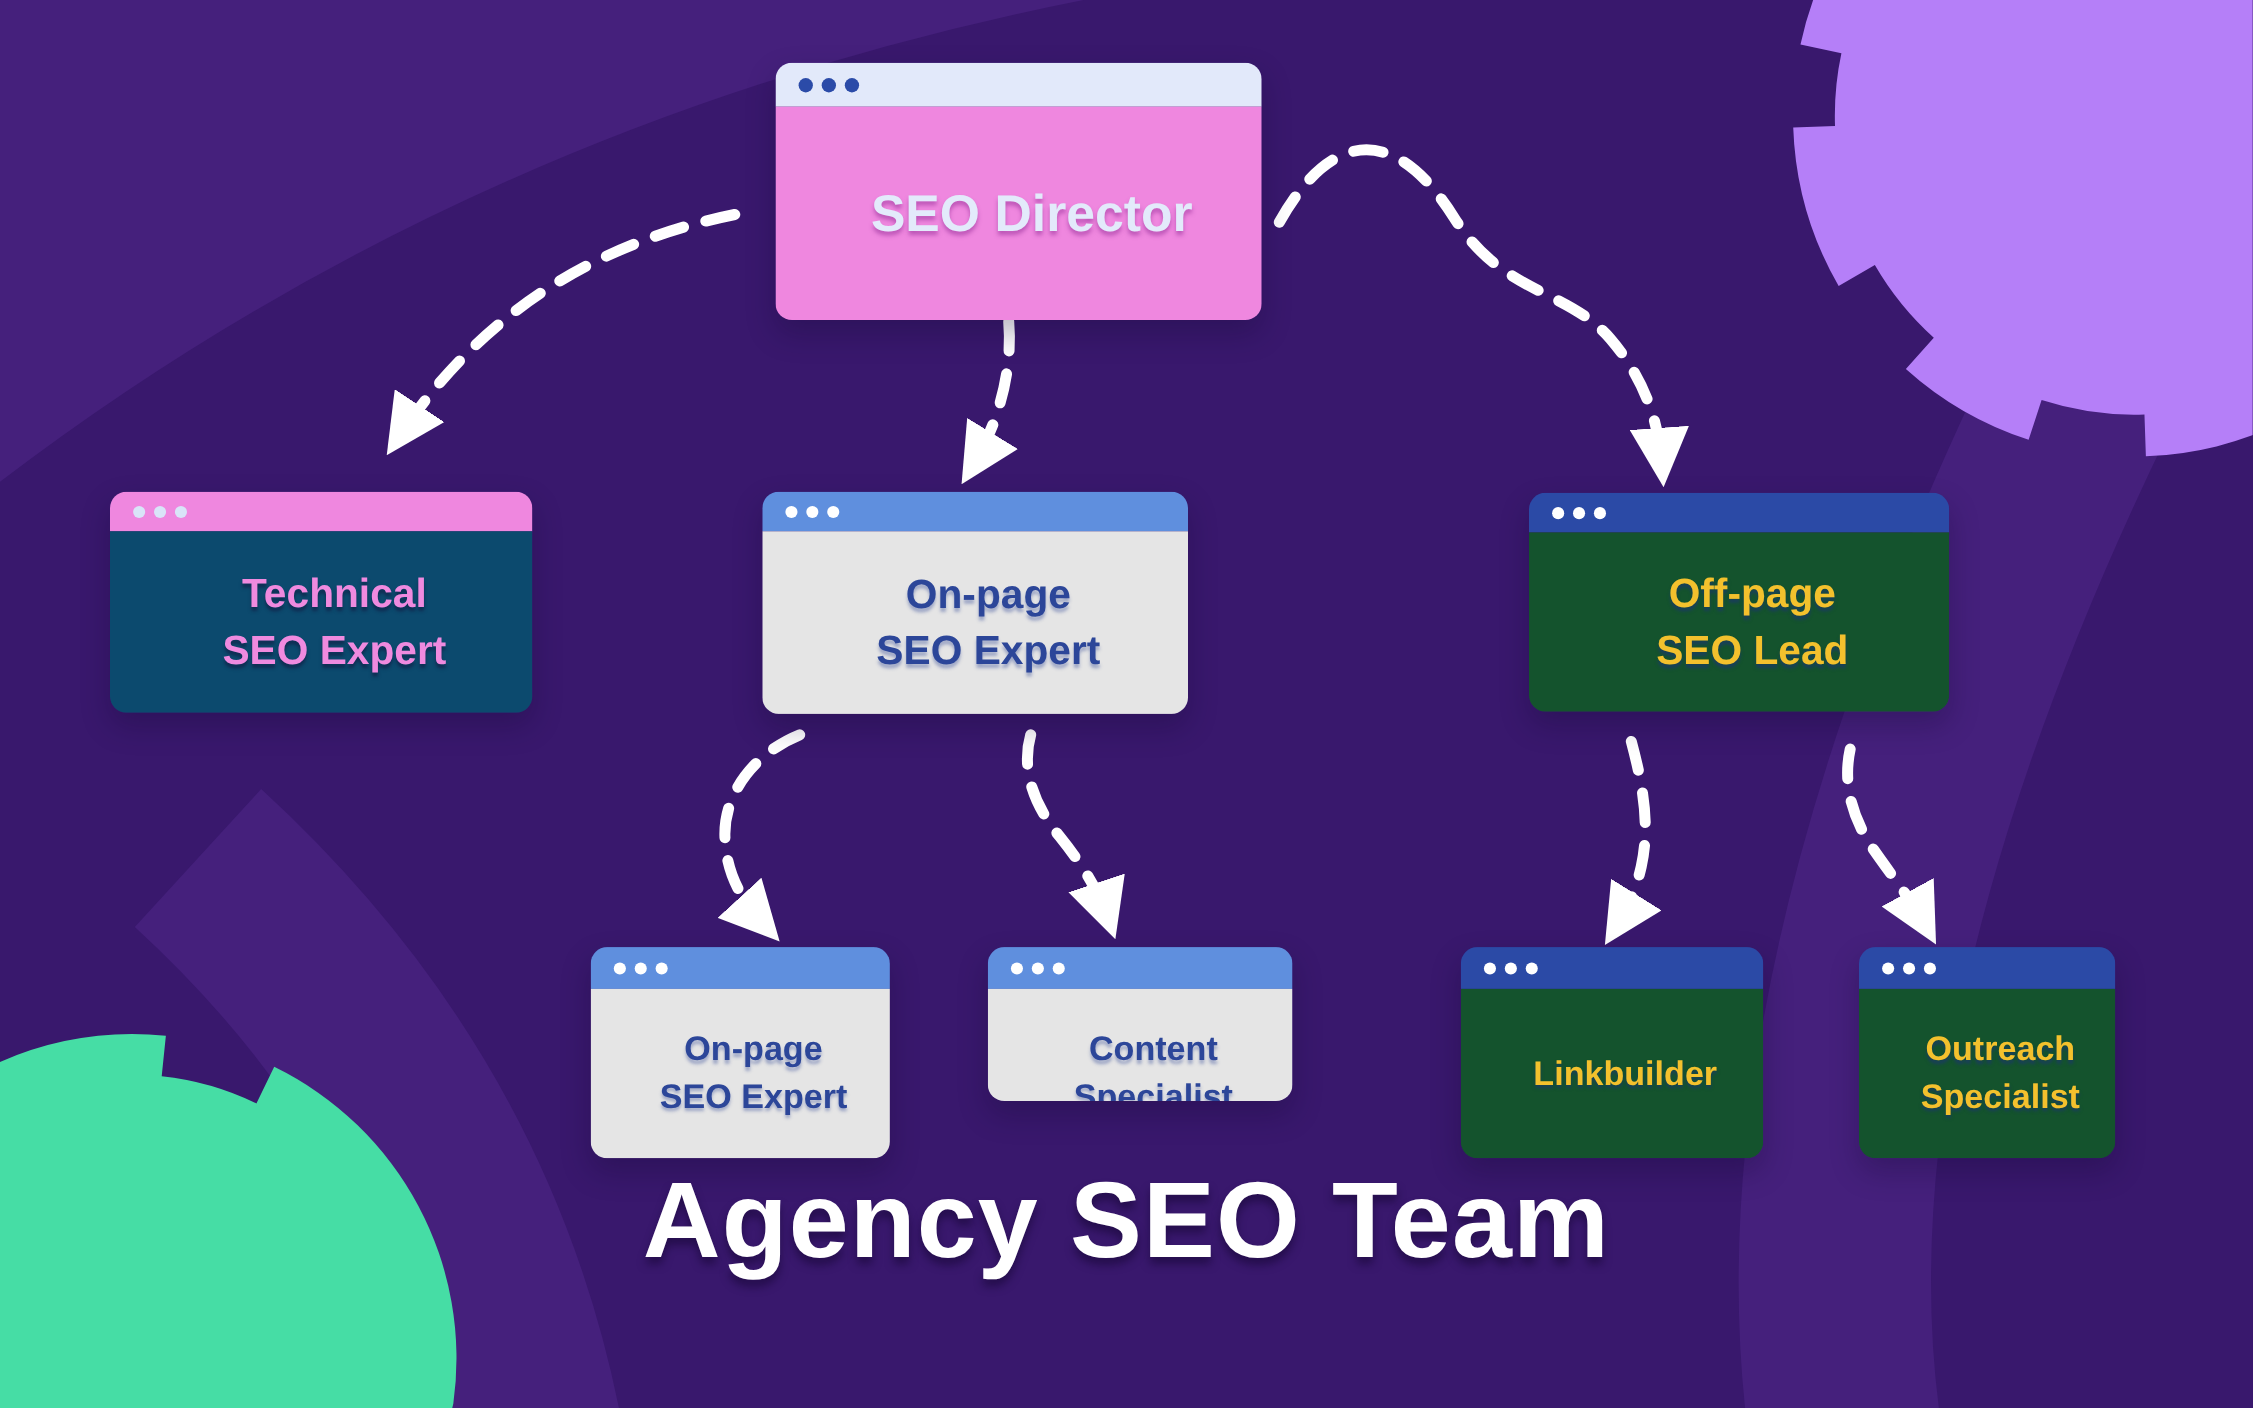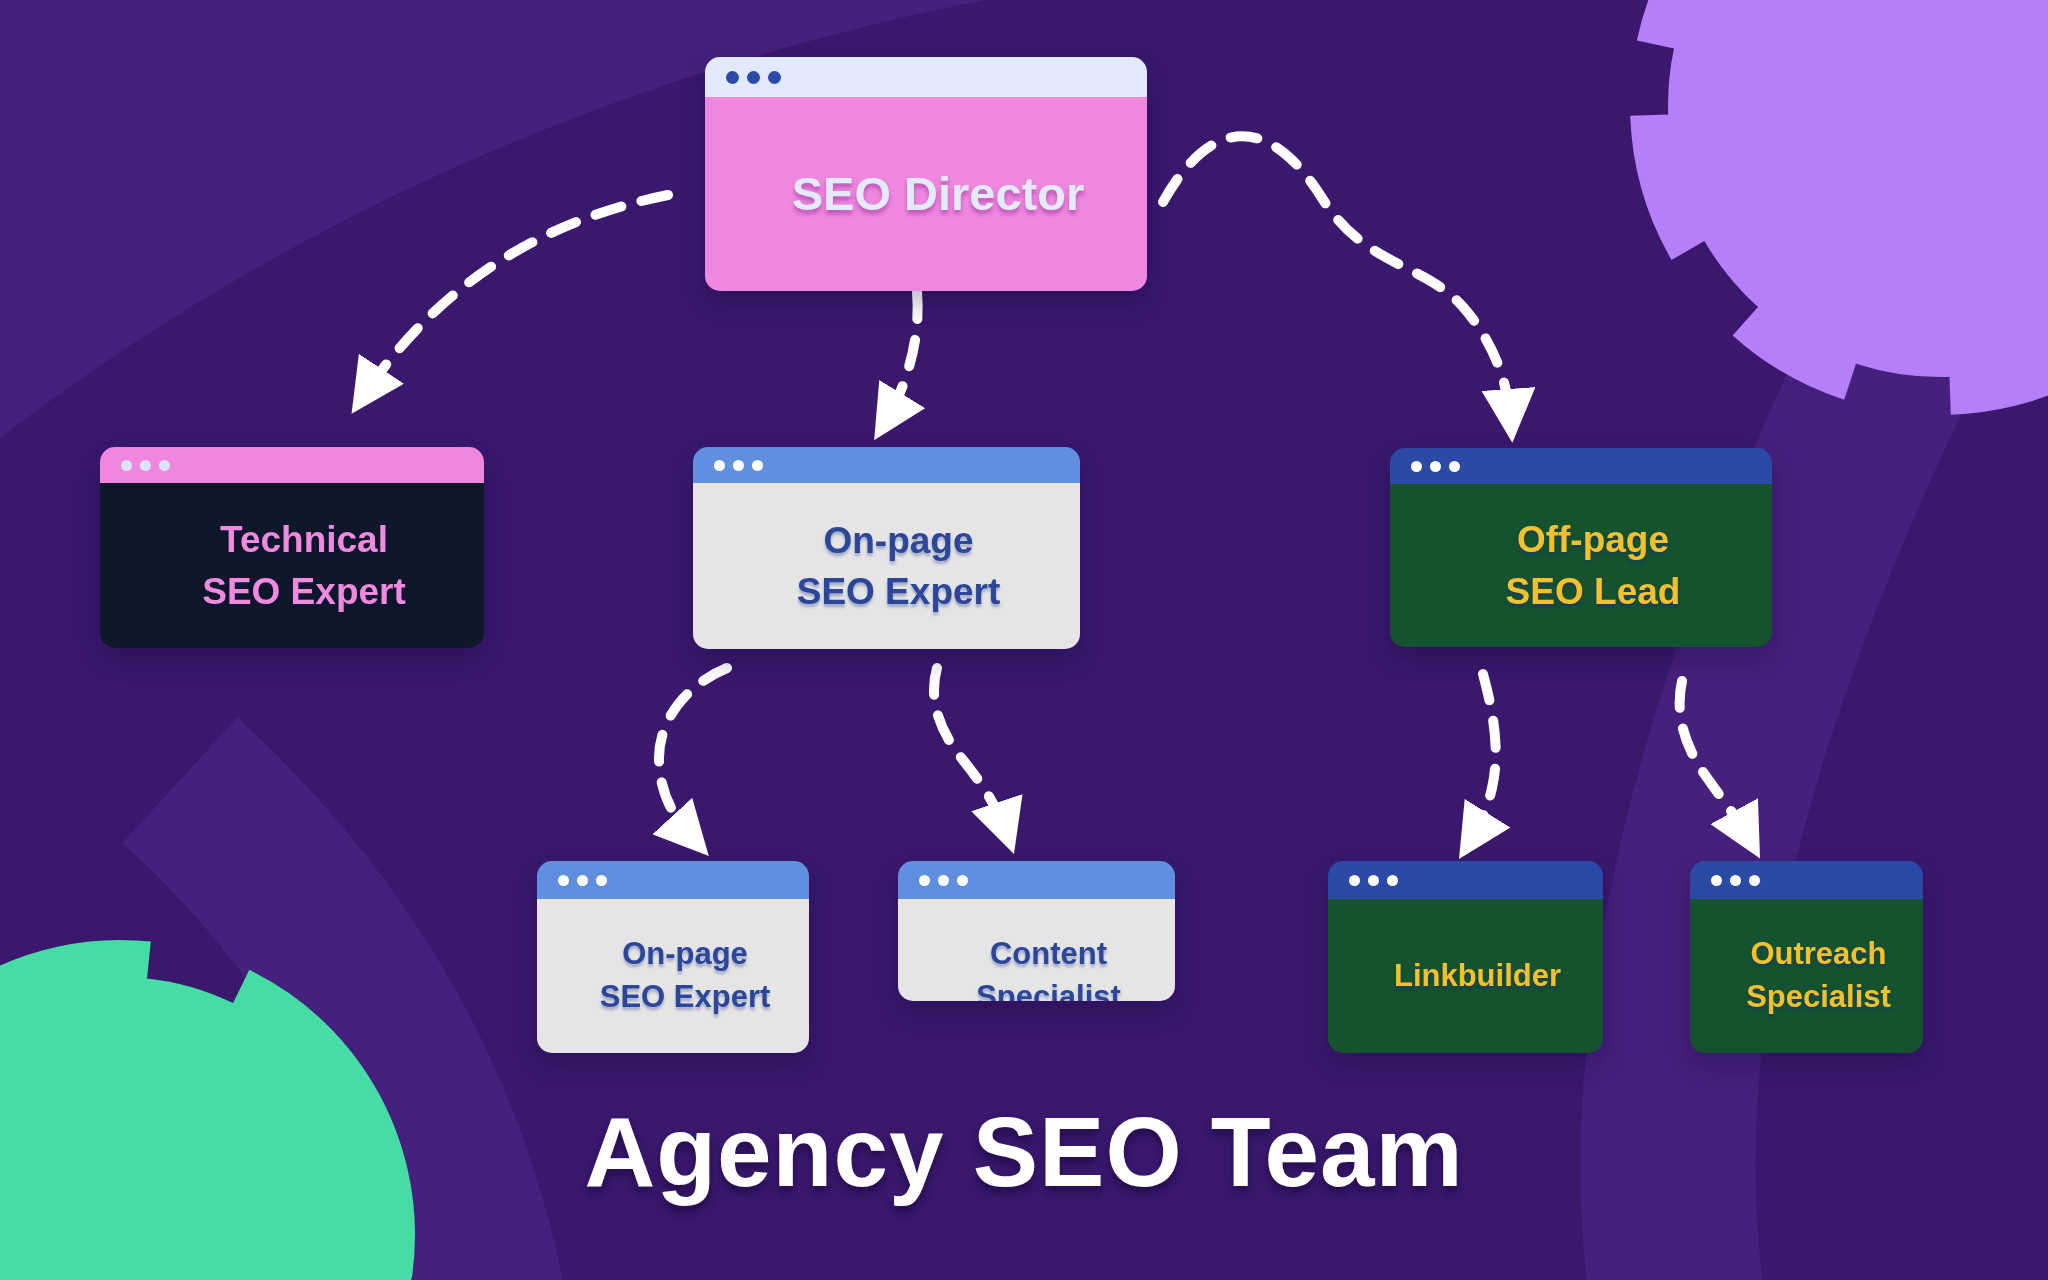--- a/index.html
+++ b/index.html
@@ -25,21 +25,21 @@
   .node--director{left:705px;top:57px;width:442px;height:234px;}
   .node--director .window-bar{background:#E2E9FA;height:40px;}
   .node--director .dot{background:#2B4BA8;width:13px;height:13px;}
   .node--director .node-body{background:#EF87DF;height:194px;color:#E3EAFB;
         font-size:47px;text-shadow:0 4px 4px rgba(145,44,150,.55);}
 
   
   .node--technical{left:100px;top:447px;width:384px;height:201px;}
   .node--technical .window-bar{background:#EF87DF;height:36px;}
   .node--technical .dot{background:#D9E4F8;}
-  .node--technical .node-body{background:#0f172a;height:165px;color:#EF8ADF;
+  .node--technical .node-body{background:#0c4a6e;height:165px;color:#EF8ADF;
         font-size:37px;text-shadow:0 3px 3px rgba(18,20,60,.55);}
 
   
   .node--light .window-bar{background:#5F8FDE;}
   .node--light .dot{background:#FFFFFF;}
   .node--light .node-body{background:#e5e5e5;color:#2C4699;
         text-shadow:0 3px 3px rgba(70,90,160,.45);}
 
   
   .node--blue .window-bar{background:#2B4AA6;}
@@ -56,21 +56,21 @@
   .node--offpage-lead .node-body{height:163px;font-size:37px;}
 
   .node--sm .window-bar{height:38px;}
   .node--sm .node-body{height:154px;font-size:31px;}
   .node--onpage-spec{left:537px;top:861px;width:272px;height:192px;}
   .node--content-spec{left:898px;top:861px;width:277px;height:140px;}
   .node--linkbuilder{left:1328px;top:861px;width:275px;height:192px;}
   .node--outreach{left:1690px;top:861px;width:233px;height:192px;}
 
   
-  .diagram-title{position:absolute;left:0;right:0;top:1096px;z-index:2;
+  .diagram-title{position:absolute;left:0;right:0;top:1053px;z-index:2;
       text-align:center;color:#FFFFFF;font-size:98px;font-weight:700;
       letter-spacing:1px;text-shadow:0 6px 8px rgba(20,5,50,.55);}
 </style>
 </head>
 <body>
 
 <div id="canvas">
 
   <svg class="layer bg-layer" viewBox="0 0 2048 1280" aria-hidden="true">
 

